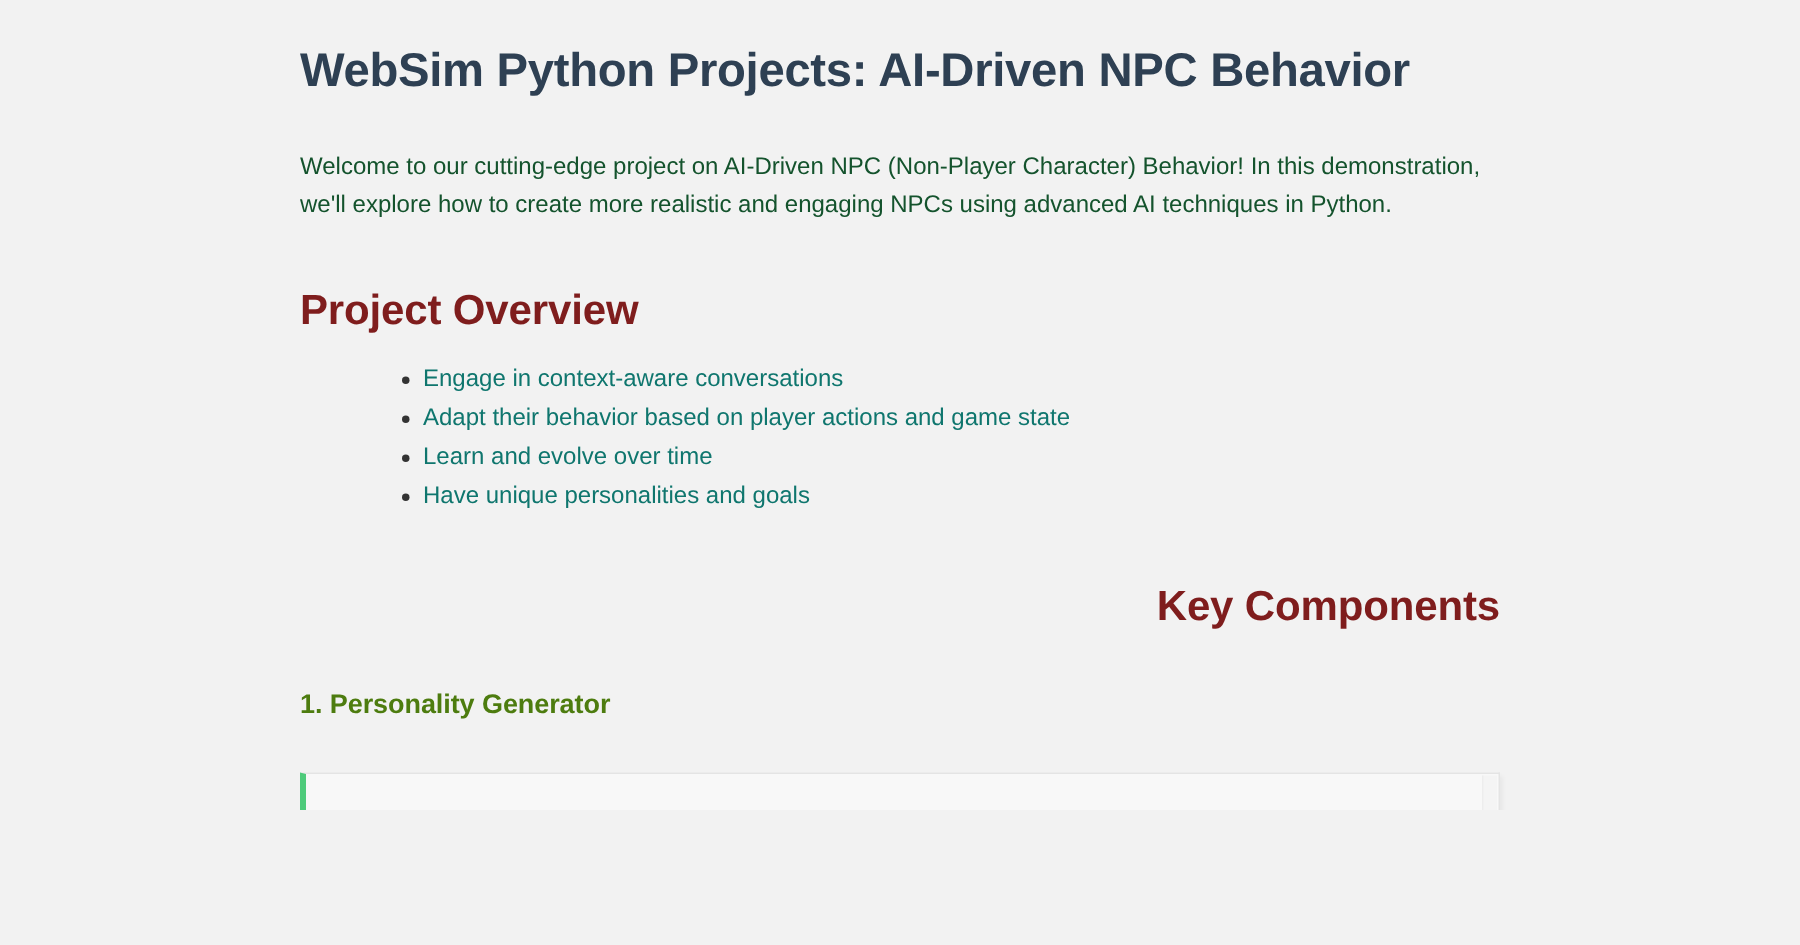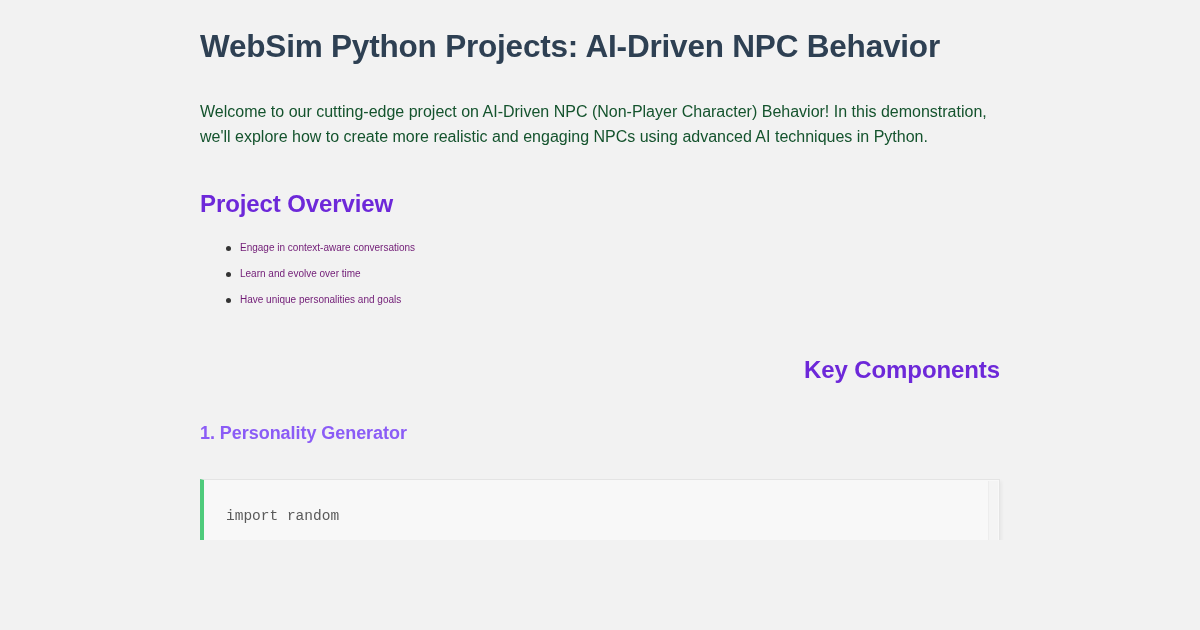--- a/index.html
+++ b/index.html
@@ -44,54 +44,55 @@
     line-height: 25px;
     color: #14532d;
     margin: 0;
   }
 
   p.intro {
     padding-top: 33px;
   }
 
   h2.section-heading {
-    font-size: 24px;
+    font-size: 28px;
     line-height: 1.25;
     font-weight: bold;
-    color: #6d28d9;
+    color: #7f1d1d;
     margin: 0;
     letter-spacing: -0.1px;
   }
 
   .overview-heading { padding-top: 40px; }
   .overview-text { padding-top: 37px; }
 
   .components-heading { padding-top: 42px; text-align: right; }
 
   h3.sub-heading {
     font-size: 18px;
     line-height: 1.25;
     font-weight: bold;
-    color: #8b5cf6;
+    color: #4d7c0f;
     margin: 0;
     padding-top: 37px;
     letter-spacing: -0.05px;
   }
 
   ul.feature-list {
     margin: 0;
     padding: 16px 0 0 40px;
     list-style: none;
   }
   ul.feature-list li {
     position: relative;
-    font-size: 10px;
+    font-size: 16px;
     line-height: 26px;
-    color: #701a75;
+    color: #0f766e;
     padding-left: 0;
+    margin-left: 42px;
   }
   ul.feature-list li::before {
     content: "";
     position: absolute;
     left: -14px;
     top: 11px;
     width: 5px;
     height: 5px;
     border-radius: 50%;
     background: #333333;
@@ -137,20 +138,21 @@
 
     <h1 class="page-title">WebSim Python Projects: AI-Driven NPC Behavior</h1>
 
     <p class="body-text intro">Welcome to our cutting-edge project on AI-Driven NPC (Non-Player Character) Behavior! In this demonstration, we'll explore how to create more realistic and engaging NPCs using advanced AI techniques in Python.</p>
 
     <h2 class="section-heading overview-heading">Project Overview</h2>
 
 
     <ul class="feature-list">
       <li>Engage in context-aware conversations</li>
+      <li>Adapt their behavior based on player actions and game state</li>
       <li>Learn and evolve over time</li>
       <li>Have unique personalities and goals</li>
     </ul>
 
     <h2 class="section-heading components-heading">Key Components</h2>
 
     <h3 class="sub-heading">1. Personality Generator</h3>
 
     <div class="code-block">
       <div class="code-scroll-track"></div>

